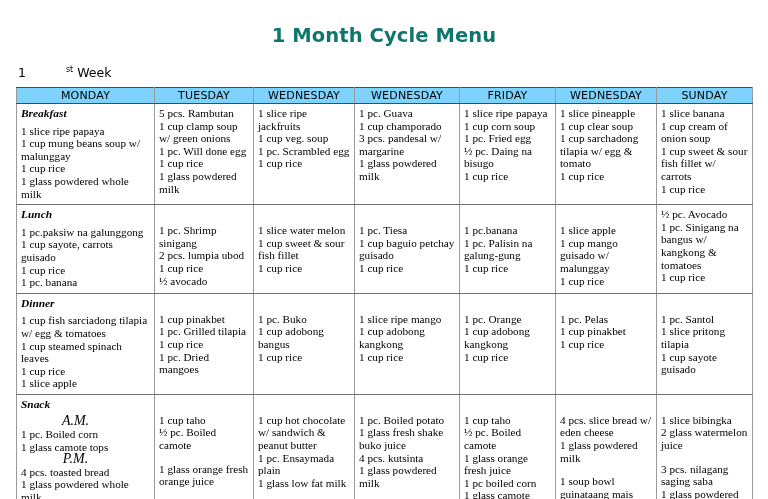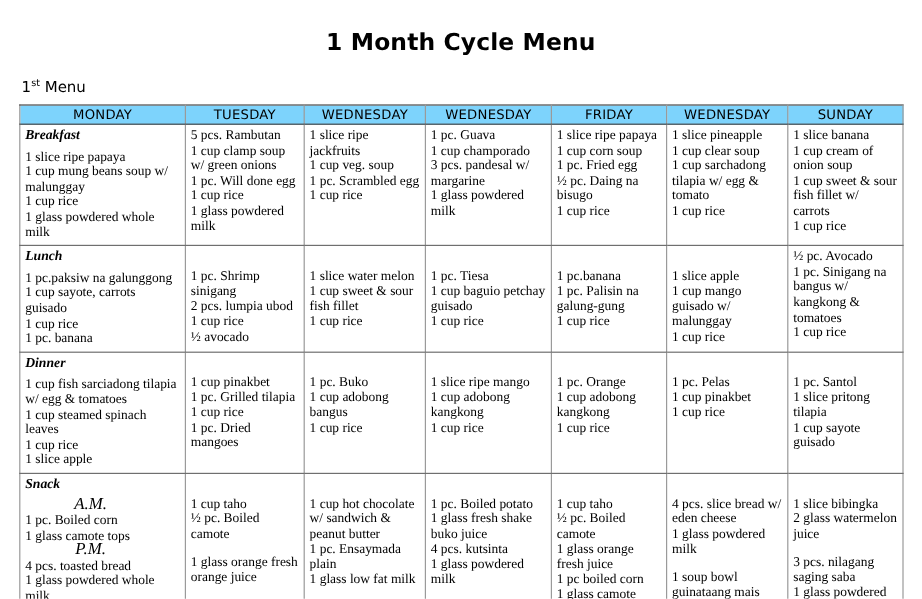--- a/index.html
+++ b/index.html
@@ -21,34 +21,35 @@
     box-sizing: border-box;
   }
   .doc-title {
     text-align: center;
     font-family: "DejaVu Sans", "Liberation Sans", sans-serif;
     font-weight: bold;
     font-size: 19.5px;
     letter-spacing: 0.1px;
     margin: 0;
     padding-top: 24px;
-    color: #000000;
+    color: #0f766e;
   }
   .week-label {
     font-family: "DejaVu Sans", "Liberation Sans", sans-serif;
     font-size: 12.5px;
     margin: 0;
     padding-left: 18px;
     padding-top: 18px;
     color: #000;
   }
   .week-label sup {
     font-size: 8px;
     vertical-align: super;
     line-height: 0;
+    margin-left: 40px;
   }
   table.menu {
     border-collapse: collapse;
     table-layout: fixed;
     width: 736px;
     margin: 7px 0 0 16px;
     background: #fff;
   }
   table.menu th, table.menu td {
     border: 1px solid #9a9a9a;
@@ -116,21 +117,21 @@
   col.c5 { width: 101px; }
   col.c6 { width: 96px; }
 </style>
 </head>
 <body>
 
 <div class="page">
 
   <h1 class="doc-title">1 Month Cycle Menu</h1>
 
-  <div class="week-label"><span>1</span><sup>st</sup><span> Menu</span></div>
+  <div class="week-label"><span>1</span><sup>st</sup><span> Week</span></div>
 
   <table class="menu">
     <colgroup>
       <col class="c0">
         <col class="c1">
         <col class="c2">
         <col class="c3">
         <col class="c4">
         <col class="c5">
         <col class="c6">

